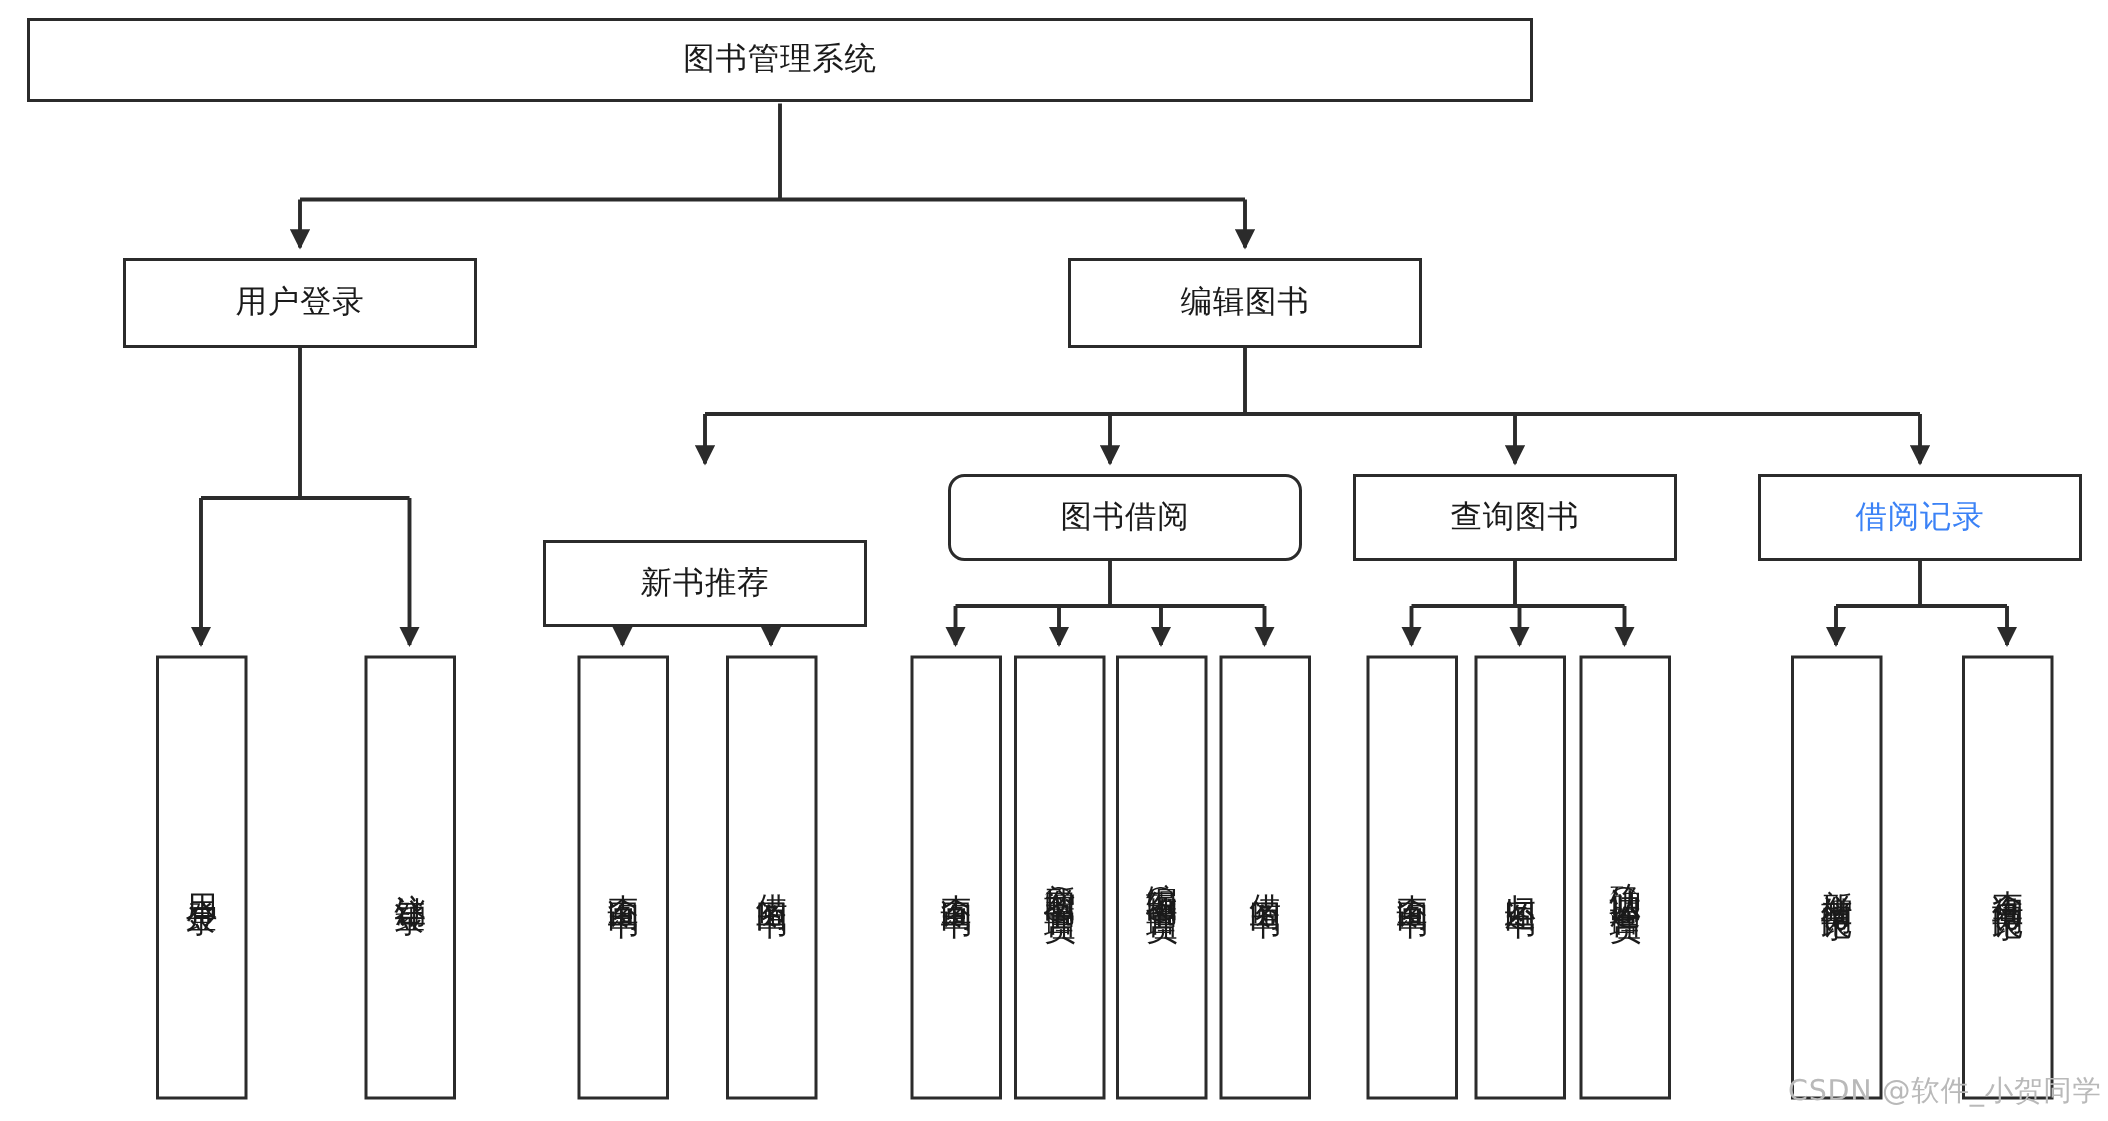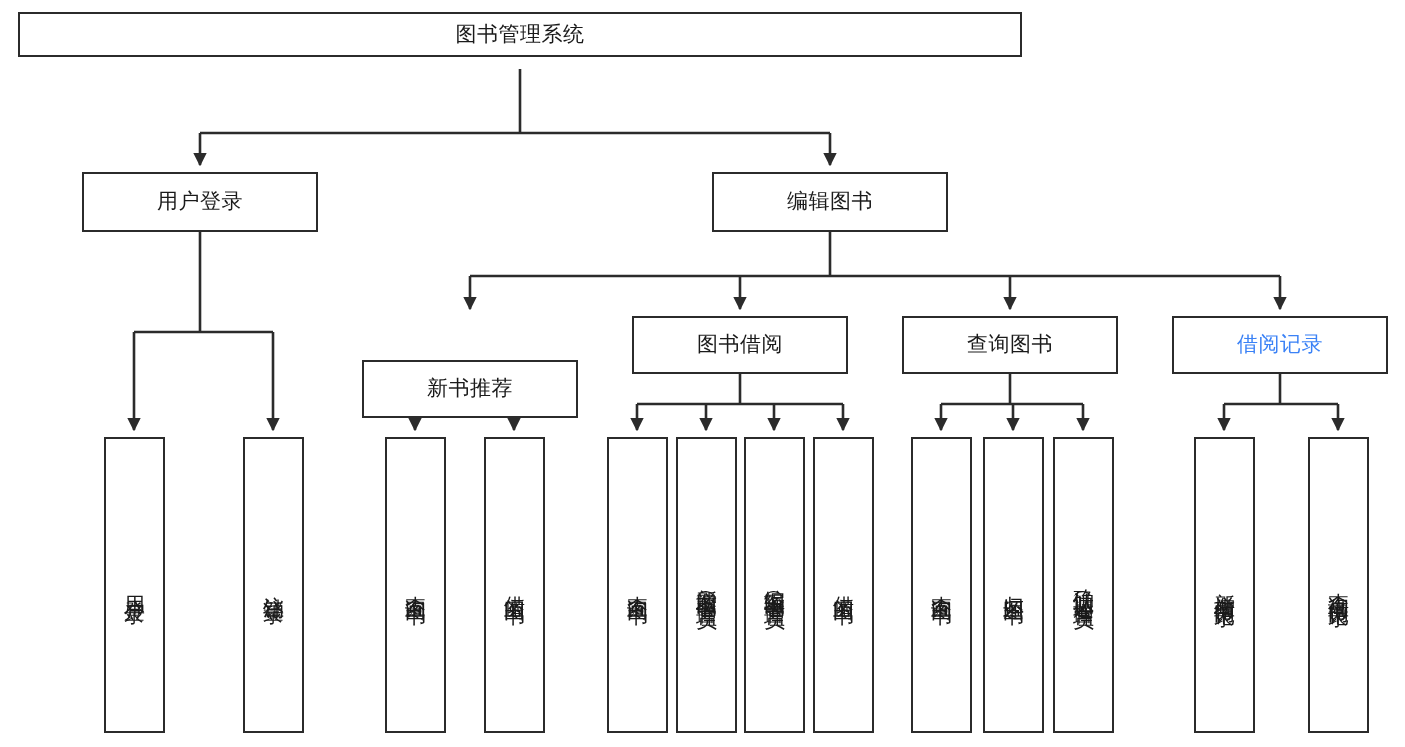--- a/index.html
+++ b/index.html
@@ -116,27 +116,27 @@
       <path d="M 1013 404 L 1013 430" marker-end="url(#arrow)"></path>
       <path d="M 1083 404 L 1083 430" marker-end="url(#arrow)"></path>
 
       <path d="M 1280 374 L 1280 404"></path>
       <path d="M 1224 404 L 1338 404"></path>
       <path d="M 1224 404 L 1224 430" marker-end="url(#arrow)"></path>
       <path d="M 1338 404 L 1338 430" marker-end="url(#arrow)"></path>
     </g>
   </svg>
 
-  <div class="node horiz" style="left: 18px; top: 12px; width: 1004px; height: 45px; border-color: rgb(43, 43, 43); color: rgb(26, 26, 26); background: rgb(255, 255, 255);">图书管理系统</div>
+  <div class="node horiz" style="left: 18px; top: 12px; width: 1004px; height: 56px; border-color: rgb(43, 43, 43); color: rgb(26, 26, 26); background: rgb(255, 255, 255);">图书管理系统</div>
 
   <div class="node horiz" style="left: 82px; top: 172px; width: 236px; height: 60px; border-color: rgb(43, 43, 43); color: rgb(26, 26, 26); background: rgb(255, 255, 255);">用户登录</div>
   <div class="node horiz" style="left: 712px; top: 172px; width: 236px; height: 60px; border-color: rgb(43, 43, 43); color: rgb(26, 26, 26); background: rgb(255, 255, 255);">编辑图书</div>
 
   <div class="node horiz" style="left: 362px; top: 316px; width: 216px; height: 58px; border-color: rgb(43, 43, 43); color: rgb(26, 26, 26); background: rgb(255, 255, 255); margin-top: 44px;">新书推荐</div>
-  <div class="node horiz" style="left: 632px; top: 316px; width: 216px; height: 58px; border-color: rgb(43, 43, 43); color: rgb(26, 26, 26); background: rgb(255, 255, 255);">图书借阅</div>
+  <div class="node horiz" style="left: 632px; top: 316px; width: 236px; height: 58px; border-color: rgb(43, 43, 43); color: rgb(26, 26, 26); background: rgb(255, 255, 255); border-radius: 11px;">图书借阅</div>
   <div class="node horiz" style="left: 902px; top: 316px; width: 216px; height: 58px; border-color: rgb(43, 43, 43); color: rgb(26, 26, 26); background: rgb(255, 255, 255);">查询图书</div>
   <div class="node horiz" style="left: 1172px; top: 316px; width: 216px; height: 58px; border-color: rgb(43, 43, 43); color: #3b82f6; background: rgb(255, 255, 255);">借阅记录</div>
 
   <div class="node vert" style="left: 104px; top: 437px; width: 61px; height: 296px; border-color: rgb(43, 43, 43); color: rgb(26, 26, 26); background: rgb(255, 255, 255);">
       <span class="vlabel">用户登录</span>
     </div>
   <div class="node vert" style="left: 243px; top: 437px; width: 61px; height: 296px; border-color: rgb(43, 43, 43); color: rgb(26, 26, 26); background: rgb(255, 255, 255);">
       <span class="vlabel">注销登录</span>
     </div>
   <div class="node vert" style="left: 385px; top: 437px; width: 61px; height: 296px; border-color: rgb(43, 43, 43); color: rgb(26, 26, 26); background: rgb(255, 255, 255);">
@@ -166,14 +166,15 @@
   <div class="node vert" style="left: 1053px; top: 437px; width: 61px; height: 296px; border-color: rgb(43, 43, 43); color: rgb(26, 26, 26); background: rgb(255, 255, 255);">
       <span class="vlabel">确认归还（管理员）</span>
     </div>
   <div class="node vert" style="left: 1194px; top: 437px; width: 61px; height: 296px; border-color: rgb(43, 43, 43); color: rgb(26, 26, 26); background: rgb(255, 255, 255);">
       <span class="vlabel">新增借阅记录</span>
     </div>
   <div class="node vert" style="left: 1308px; top: 437px; width: 61px; height: 296px; border-color: rgb(43, 43, 43); color: rgb(26, 26, 26); background: rgb(255, 255, 255);">
       <span class="vlabel">查询借阅记录</span>
     </div>
 
+  <div class="watermark" style="left: 1192px; top: 714px; color: rgb(185, 185, 185);">CSDN @软件_小贺同学</div>
 
 </div>
 
 </body></html>

